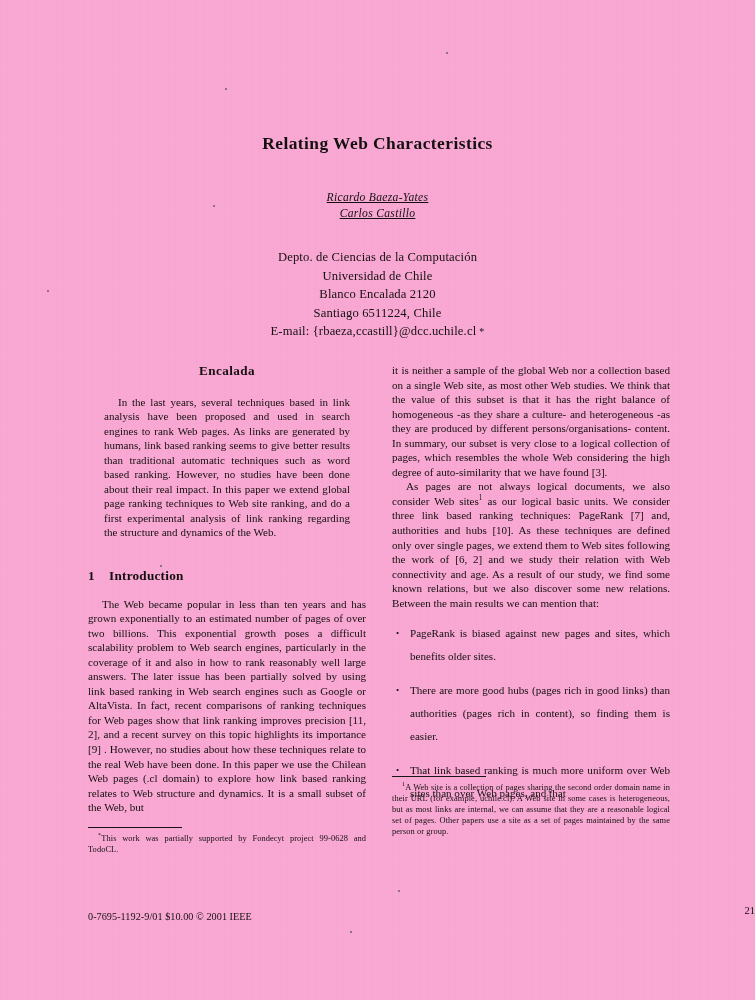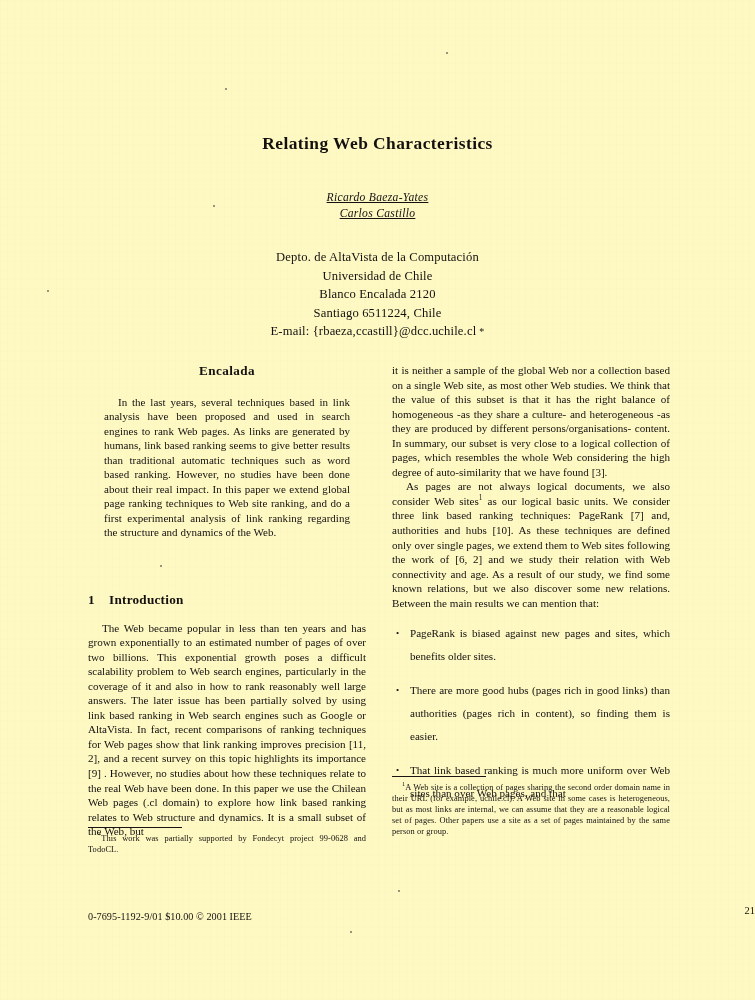--- a/index.html
+++ b/index.html
@@ -13,21 +13,21 @@
     height: 1000px;
     font-family: "Liberation Serif", "DejaVu Serif", serif;
     color: #14100f;
     position: relative;
     overflow: hidden;
   }
 
   .page {
     position: absolute;
     inset: 0;
-    background: #fef9c3;
+    background: #f9a8d4;
   }
 
   
   .scan-noise {
     position: absolute;
     inset: 0;
     pointer-events: none;
     background-image:
       repeating-linear-gradient(90deg, rgba(0,0,0,0.011) 0px, rgba(0,0,0,0.011) 1px, rgba(0,0,0,0) 1px, rgba(0,0,0,0) 7px),
       repeating-linear-gradient(0deg, rgba(0,0,0,0.008) 0px, rgba(0,0,0,0.008) 1px, rgba(0,0,0,0) 1px, rgba(0,0,0,0) 9px);
@@ -129,21 +129,21 @@
     letter-spacing: .02px;
   }
 
   h2.section {
     font-size: 13.2px;
     font-weight: bold;
     margin: 0;
     letter-spacing: .25px;
     white-space: pre;
   }
-  .sec-wrap { margin-top: 52px; margin-bottom: 13px; }
+  .sec-wrap { margin-top: 28px; margin-bottom: 13px; }
 
   ul.bullets {
     list-style: none;
     margin: 12px 0 0 0;
     padding: 0;
   }
   ul.bullets li {
     position: relative;
     padding-left: 18px;
     margin-bottom: 11px;
@@ -228,21 +228,21 @@
     <h1 class="title">
       <span class="title-line">Relating Web Characteristics</span>
     </h1>
 
     <div class="authors">
       <span class="author-line">Ricardo Baeza-Yates</span>
       <span class="author-line">Carlos Castillo</span>
     </div>
 
     <div class="affiliation">
-      <span class="aff-line">Depto. de AltaVista de la Computación</span>
+      <span class="aff-line">Depto. de Ciencias de la Computación</span>
       <span class="aff-line">Universidad de Chile</span>
       <span class="aff-line">Blanco Encalada 2120</span>
       <span class="aff-line">Santiago 6511224, Chile</span>
       <span class="aff-line"><span>E-mail: {rbaeza,ccastill}@dcc.uchile.cl</span><span class="star">*</span></span>
     </div>
   </div>
 
   <div class="columns">
 
     <div class="col col-left">

